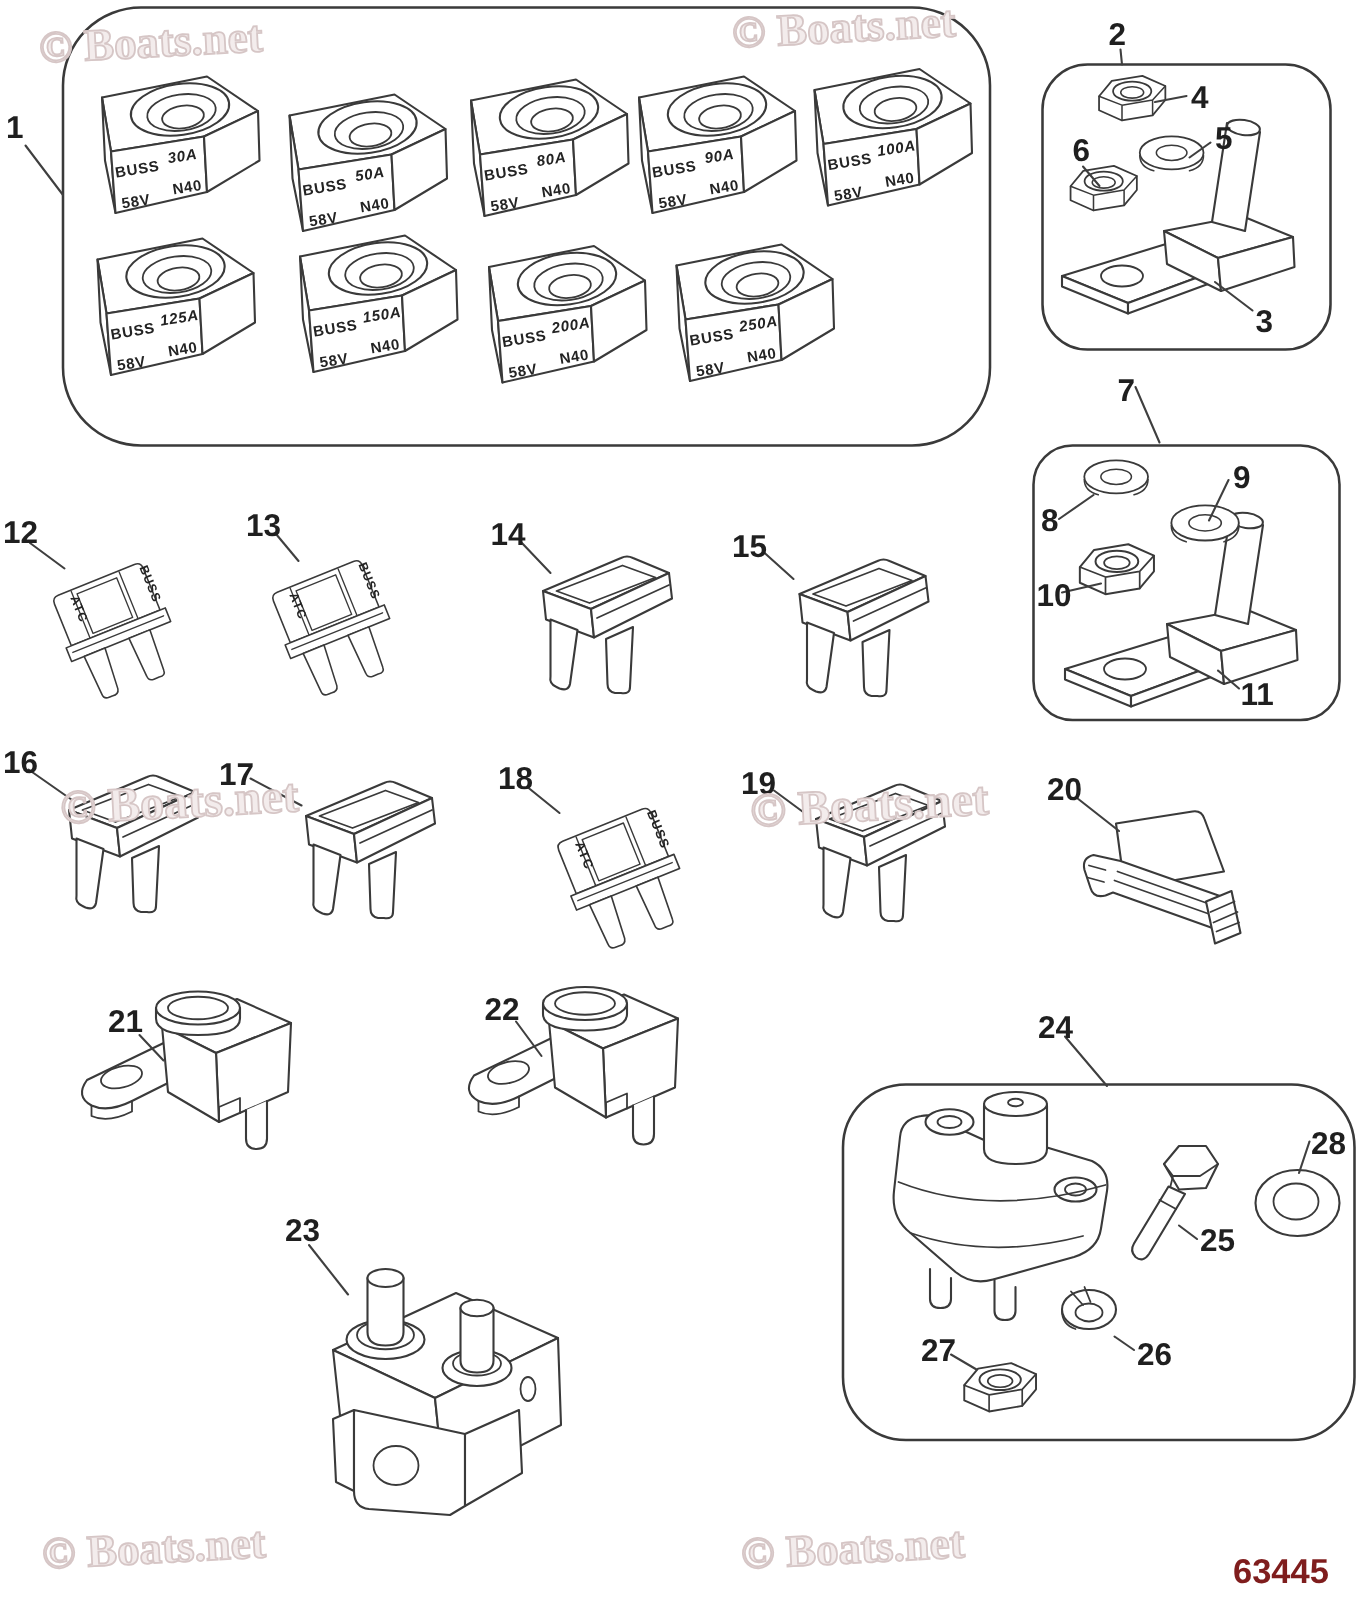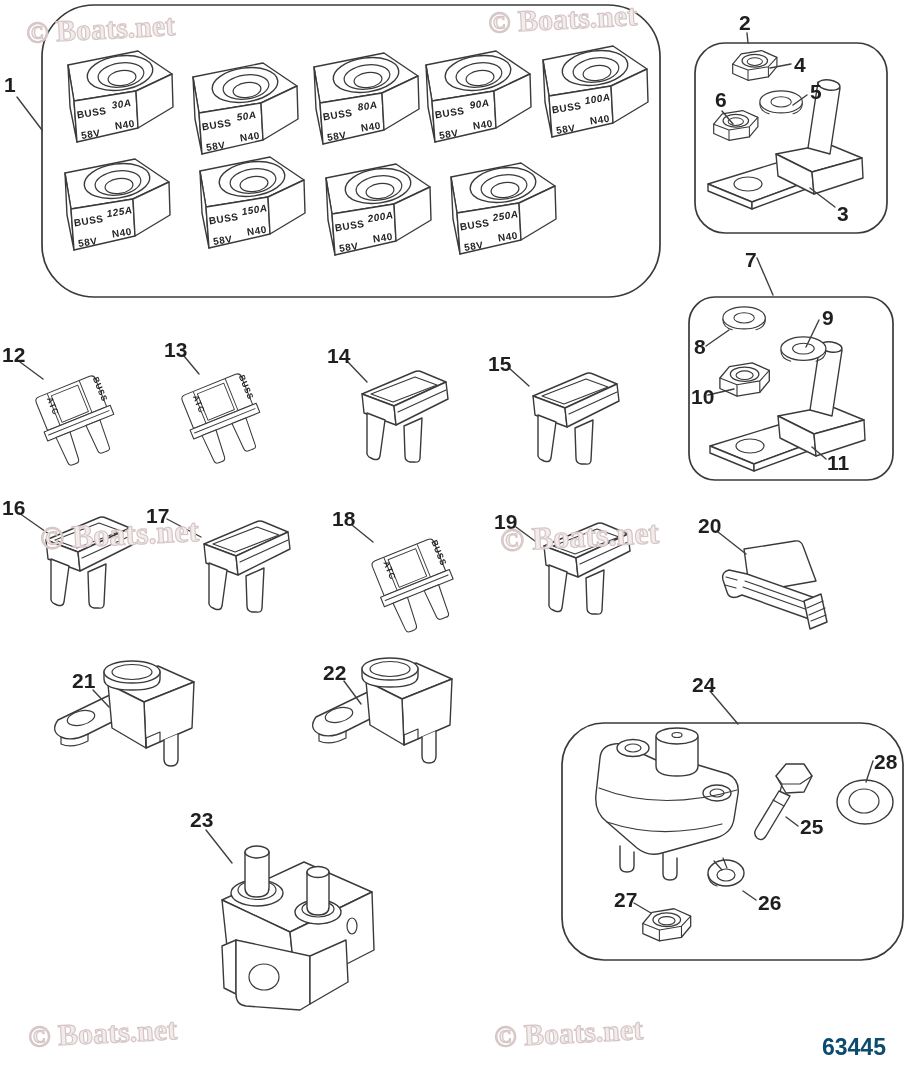--- a/index.html
+++ b/index.html
@@ -10,21 +10,21 @@
   .lnf{fill:none;stroke:#3a3a3a;stroke-width:1.2;stroke-linejoin:round;stroke-linecap:round;}
   .box{fill:none;stroke:#3a3a3a;stroke-width:1.7;}
   .ldr{stroke:#3f3f3f;stroke-width:1.4;stroke-linecap:round;}
   .lbl{font:bold 21px "Liberation Sans",sans-serif;fill:#1f1f1f;}
   .ftx text{font:bold 10px "Liberation Sans",sans-serif;fill:#232323;letter-spacing:.5px;}
   .ftx .amp{font-style:italic;}
   .atct{font:bold 11px "Liberation Sans",sans-serif;fill:#232323;letter-spacing:1px;}
   .wm{position:absolute;font:bold 30px "Liberation Serif",serif;color:#f3ecec;
       -webkit-text-stroke:1.2px #d6c6c6;transform:rotate(-3deg);white-space:nowrap;}
   .wm.mid{font-size:32px;}
-  .pn{position:absolute;left:822px;top:1034px;font:bold 23px "Liberation Sans",sans-serif;color:#0c4a6e;}
+  .pn{position:absolute;left:822px;top:1034px;font:bold 23px "Liberation Sans",sans-serif;color:#7f1d1d;}
 </style>
 </head>
 <body>
 
 <div class="stage">
 <svg width="912" height="1065" viewBox="0 0 912 1065">
   <defs>
     <g id="cubefuse">
       <path class="ln" d="M2,15 L72,1 L106,24 L70,41 L8,51 Z"></path>
       <path class="ln" d="M2,15 L8,51 L11,92 L4,57 Z"></path>

